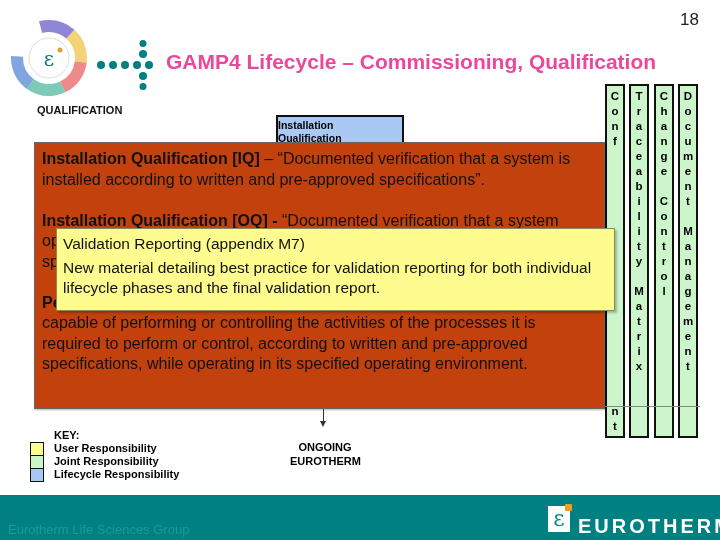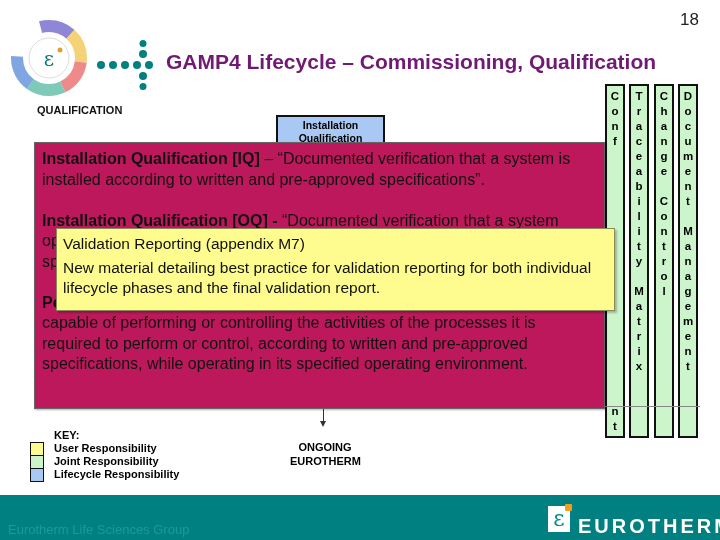--- a/index.html
+++ b/index.html
@@ -4,32 +4,32 @@
 <style>
   * { box-sizing: border-box; margin: 0; padding: 0; }
   html, body { width: 720px; height: 540px; overflow: hidden; background: #ffffff; }
   body { position: relative; font-family: "Liberation Sans", sans-serif; color: #000; }
 
   .slide-number { position: absolute; left: 680px; top: 10px; font-size: 17px; color: #222; }
 
   .cycle-logo { position: absolute; left: 4px; top: 14px; width: 90px; height: 88px; }
   .dots-logo { position: absolute; left: 96px; top: 40px; width: 64px; height: 50px; }
 
-  .page-title { position: absolute; left: 166px; top: 50px; font-size: 21px; font-weight: bold; white-space: nowrap; color: #701a75; }
+  .page-title { position: absolute; left: 166px; top: 50px; font-size: 21px; font-weight: bold; white-space: nowrap; color: #ec4899; }
 
   .section-label { position: absolute; left: 37px; top: 103px; font-size: 11px; font-weight: bold; line-height: 14px; color: #111; }
 
-  .iq-stage-box { position: absolute; left: 276px; top: 115px; width: 109px; height: 40px; background: #a9c8f3; border: 2px solid #111; font-size: 10.5px; font-weight: bold; text-align: center; line-height: 13px; padding-top: 2px; }
+  .iq-stage-box { position: absolute; left: 276px; top: 115px; width: 128px; height: 40px; background: #a9c8f3; border: 2px solid #111; font-size: 10.5px; font-weight: bold; line-height: 13px; padding-top: 2px; }
 
   .vcol { position: absolute; top: 84px; height: 354px; width: 20px; background: #ccf5cc; border: 2.5px solid #111; font-size: 11.5px; font-weight: bold; text-align: center; line-height: 15px; padding-top: 3px; overflow: hidden; }
   .vcol span { display: block; }
 
   .hline { position: absolute; left: 580px; top: 406px; width: 120px; height: 1px; background: #888; }
 
-  .definition-card { position: absolute; left: 34px; top: 142px; width: 571px; height: 267px; background: #be185d; border: 1px solid #666; box-shadow: 1px 1px 2px rgba(0,0,0,0.3); padding: 6px 6px 12px 7px; font-size: 16px; line-height: 20.5px; color: #111; }
+  .definition-card { position: absolute; left: 34px; top: 142px; width: 571px; height: 267px; background: #c2410c; border: 1px solid #666; box-shadow: 1px 1px 2px rgba(0,0,0,0.3); padding: 6px 6px 12px 7px; font-size: 16px; line-height: 20.5px; color: #111; }
   .definition-card p { margin-bottom: 20.5px; }
   .definition-card b { font-weight: bold; }
 
   .tooltip { position: absolute; left: 56px; top: 228px; width: 559px; height: 83px; background: #fefc8f; border: 1px solid #8a8a5a; box-shadow: 2px 2px 2px rgba(0,0,0,0.25); padding: 5px 6px; font-size: 15.5px; line-height: 20px; color: #111; }
   .tooltip .tt-title { margin-bottom: 4px; }
 
   .arrow-down { position: absolute; left: 323px; top: 409px; width: 1px; height: 15px; background: #333; }
   .arrow-down::after { content: ""; position: absolute; left: -3px; top: 12px; border-left: 3.5px solid transparent; border-right: 3.5px solid transparent; border-top: 6px solid #333; }
 
   .ongoing-label { position: absolute; left: 290px; top: 440px; width: 70px; font-size: 11px; font-weight: bold; text-align: center; line-height: 14px; }

